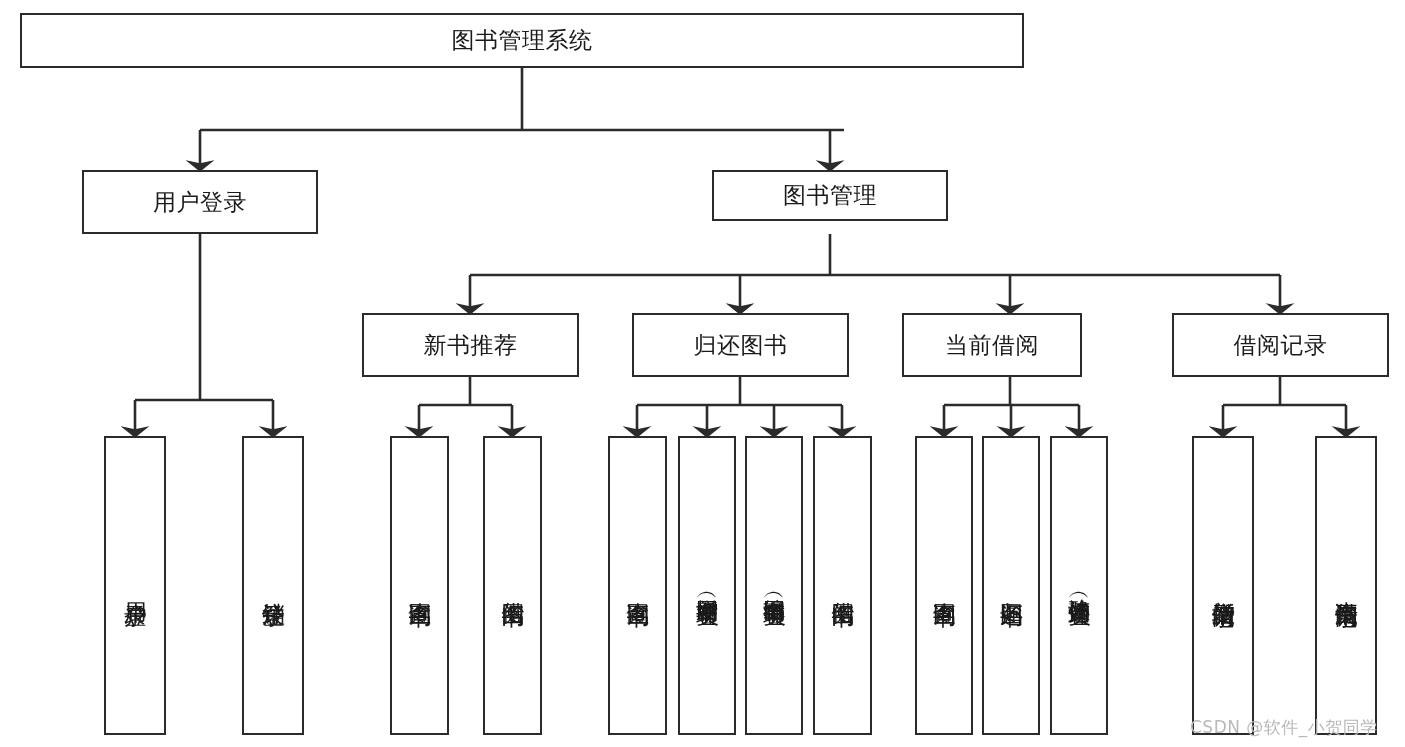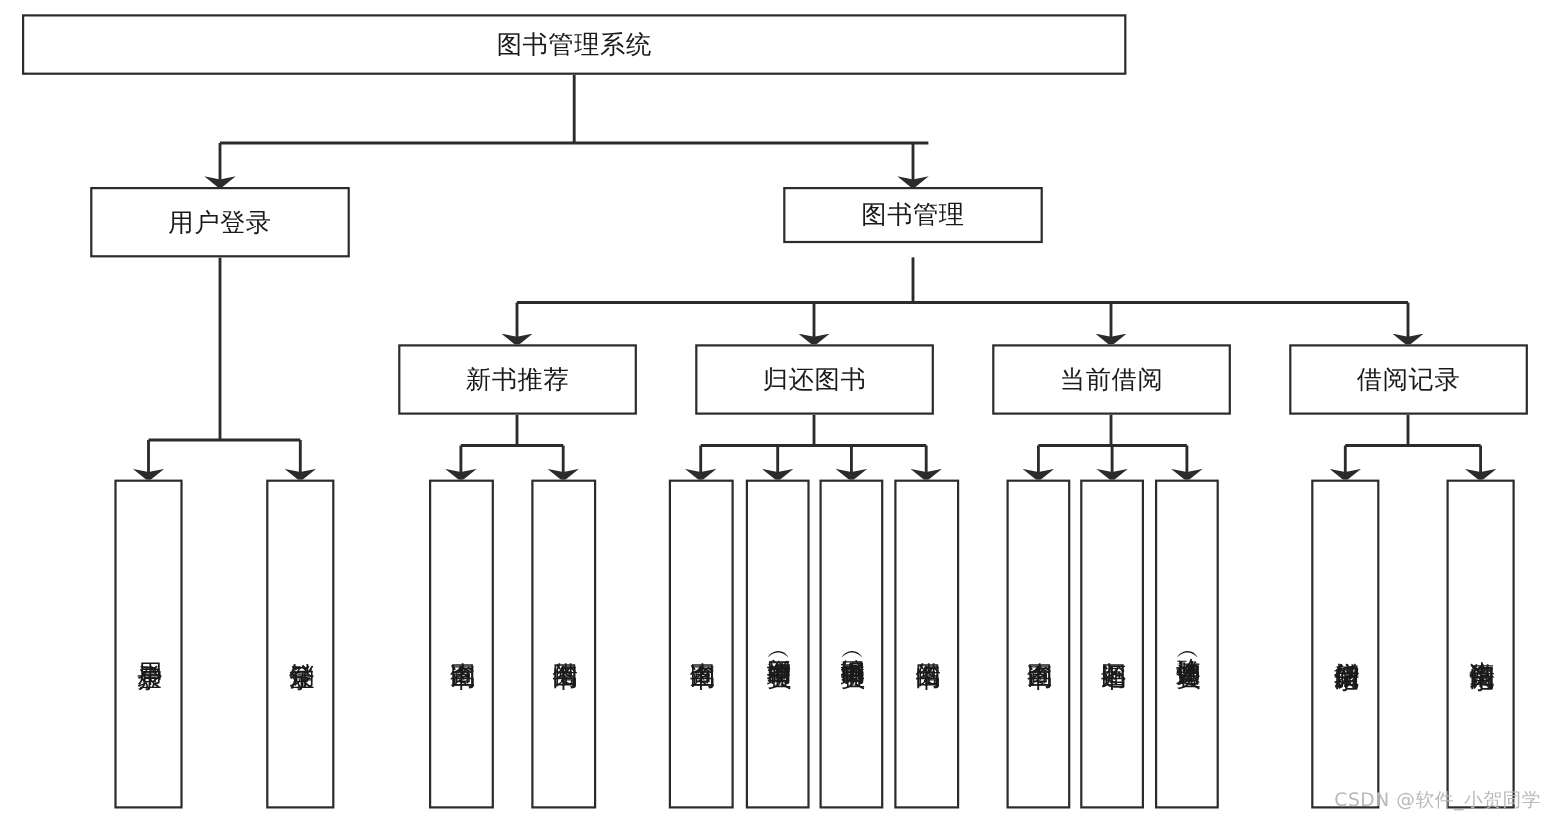--- a/index.html
+++ b/index.html
@@ -50,21 +50,20 @@
     padding-top: 4px;
     padding-bottom: 4px;
   }
   .node-v.tall { font-size: 22px; }
   .watermark {
     position: absolute;
     font-size: 17px;
     color: #b9b9b9;
     white-space: nowrap;
     letter-spacing: 0.5px;
-    margin-left: 23px;
   }
 </style>
 </head>
 <body>
 
 <div id="canvas">
 
   <svg id="edges" viewBox="0 0 1405 747">
     <defs>
       <marker id="arrow" markerWidth="9" markerHeight="11" refX="2.2" refY="5.5" orient="auto" markerUnits="strokeWidth">
@@ -125,21 +124,21 @@
   <div class="node node-h" style="left:712px; top:170px; width:236px; height:51px;">
     <span>图书管理</span>
   </div>
 
   <div class="node node-h" style="left:362px; top:313px; width:217px; height:64px;">
     <span>新书推荐</span>
   </div>
   <div class="node node-h" style="left:632px; top:313px; width:217px; height:64px;">
     <span>归还图书</span>
   </div>
-  <div class="node node-h" style="left:902px; top:313px; width:217px; height:64px;">
+  <div class="node node-h" style="left:902px; top:313px; width:180px; height:64px;">
     <span>当前借阅</span>
   </div>
   <div class="node node-h" style="left:1172px; top:313px; width:217px; height:64px;align-items:center;">
     <span>借阅记录</span>
   </div>
 
   <div class="node node-v" style="left:104px; top:436px; width:62px; height:299px;">
     <span>用户登录</span>
   </div>
   <div class="node node-v" style="left:242px; top:436px; width:62px; height:299px;">

